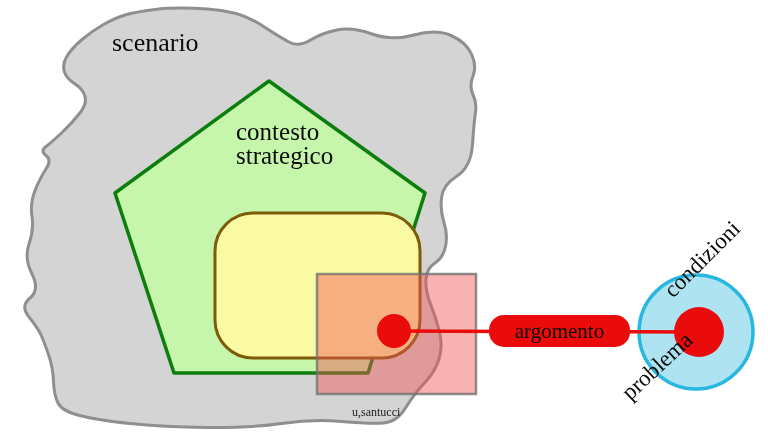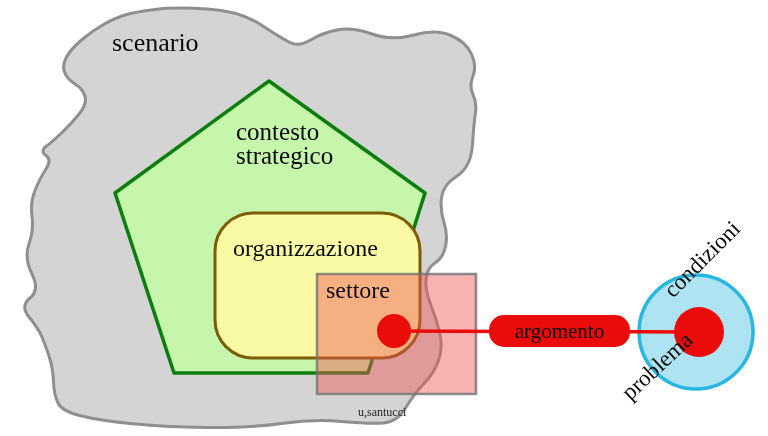--- a/index.html
+++ b/index.html
@@ -39,21 +39,21 @@
     text-align: right;
   }
   .lbl-condizioni {
     left: 702px; top: 259px; font-size: 23px;
     transform: translate(-50%, -50%) rotate(-45deg);
   }
   .lbl-problema {
     left: 657px; top: 366px; font-size: 23px;
     transform: translate(-50%, -50%) rotate(-43deg);
   }
-  .lbl-credit { left: 352px; top: 406px; font-size: 12px; color: #222222; margin-left: 6px; }
+  .lbl-credit { left: 352px; top: 406px; font-size: 12px; color: #222222; }
 </style>
 </head>
 <body>
 
 <div class="stage">
 
   <svg width="768" height="436" viewBox="0 0 768 436">
 
     <path stroke-width="3" stroke-linejoin="round" d="M 125,15
          Q 135,12 155,9.5 Q 175,7 207.5,9 Q 240,11 260.5,24.5
@@ -90,23 +90,21 @@
     <circle cx="394" cy="331" r="17" fill="#ea0b0b"></circle>
 
     <circle cx="699" cy="332" r="25" fill="#ea0b0b"></circle>
   </svg>
 
   <div class="lbl lbl-scenario">scenario</div>
 
   <div class="lbl lbl-contesto">contesto
 strategico</div>
 
-  <div class="lbl lbl-organizzazione">organizzazione</div>
 
-  <div class="lbl lbl-settore">settore</div>
 
   <div class="lbl lbl-argomento">argomento</div>
 
   <div class="lbl lbl-condizioni">condizioni</div>
 
   <div class="lbl lbl-problema">problema</div>
 
   <div class="lbl lbl-credit">u,santucci</div>
 
 </div>

